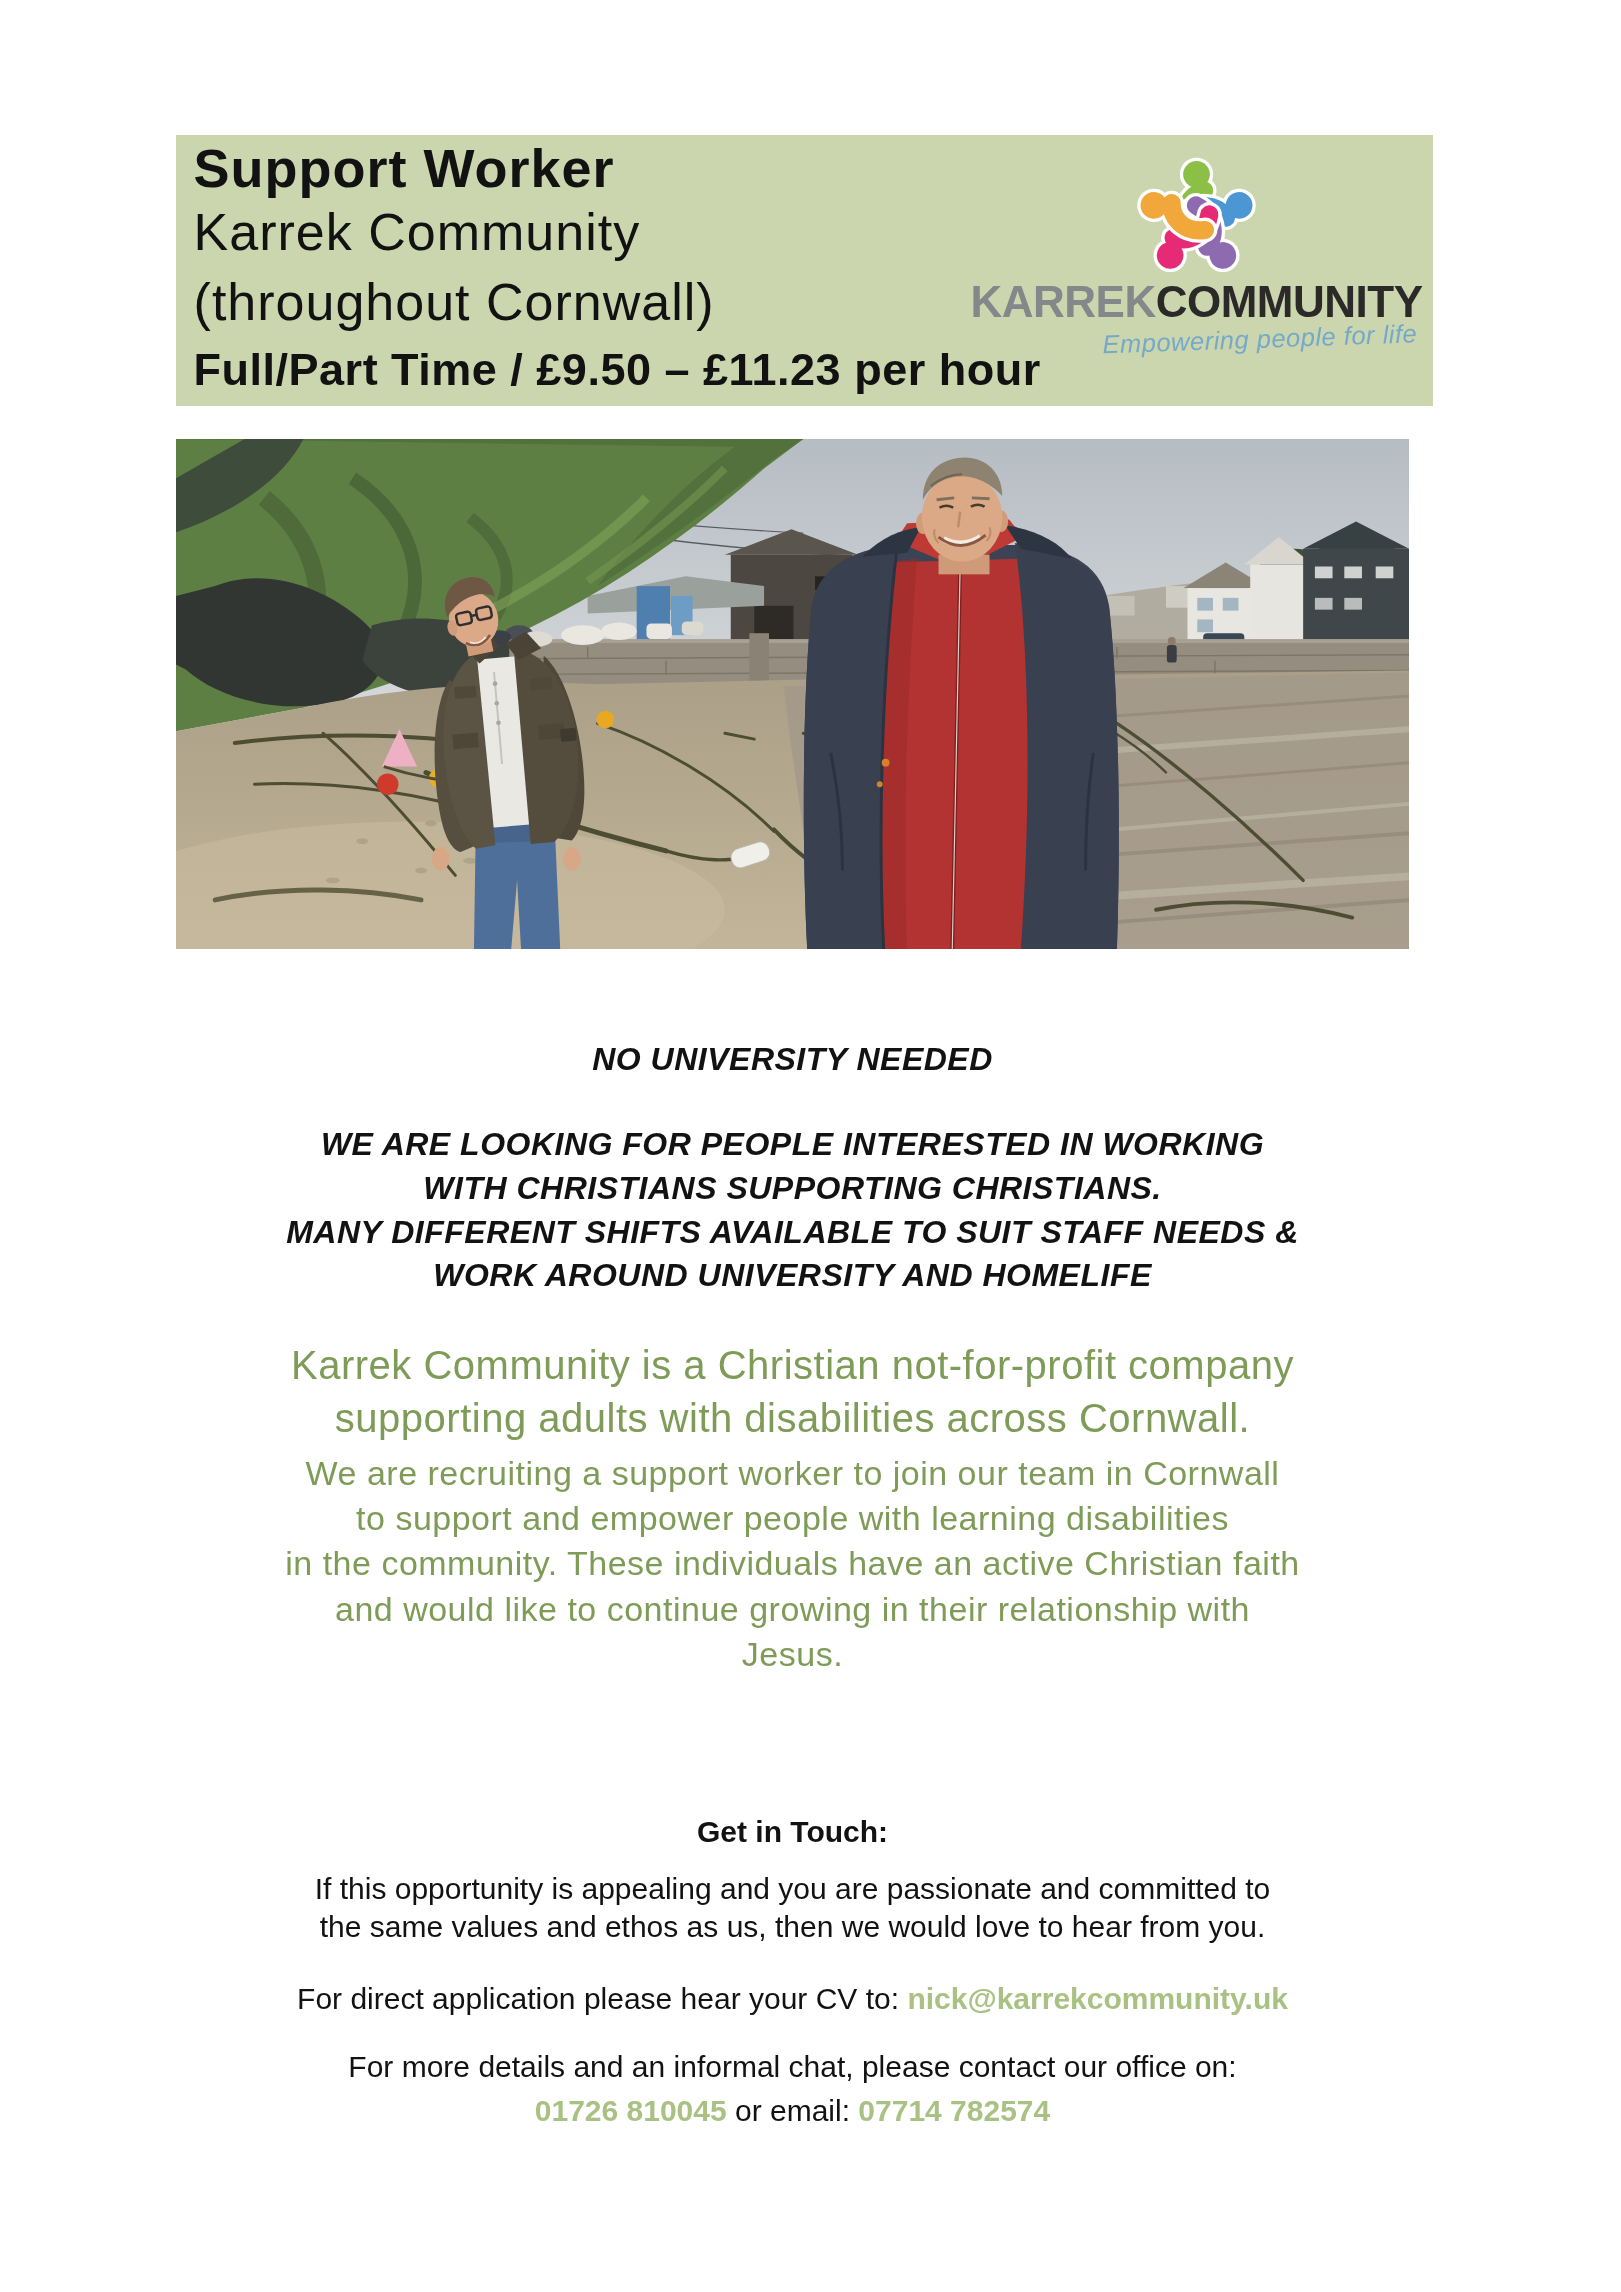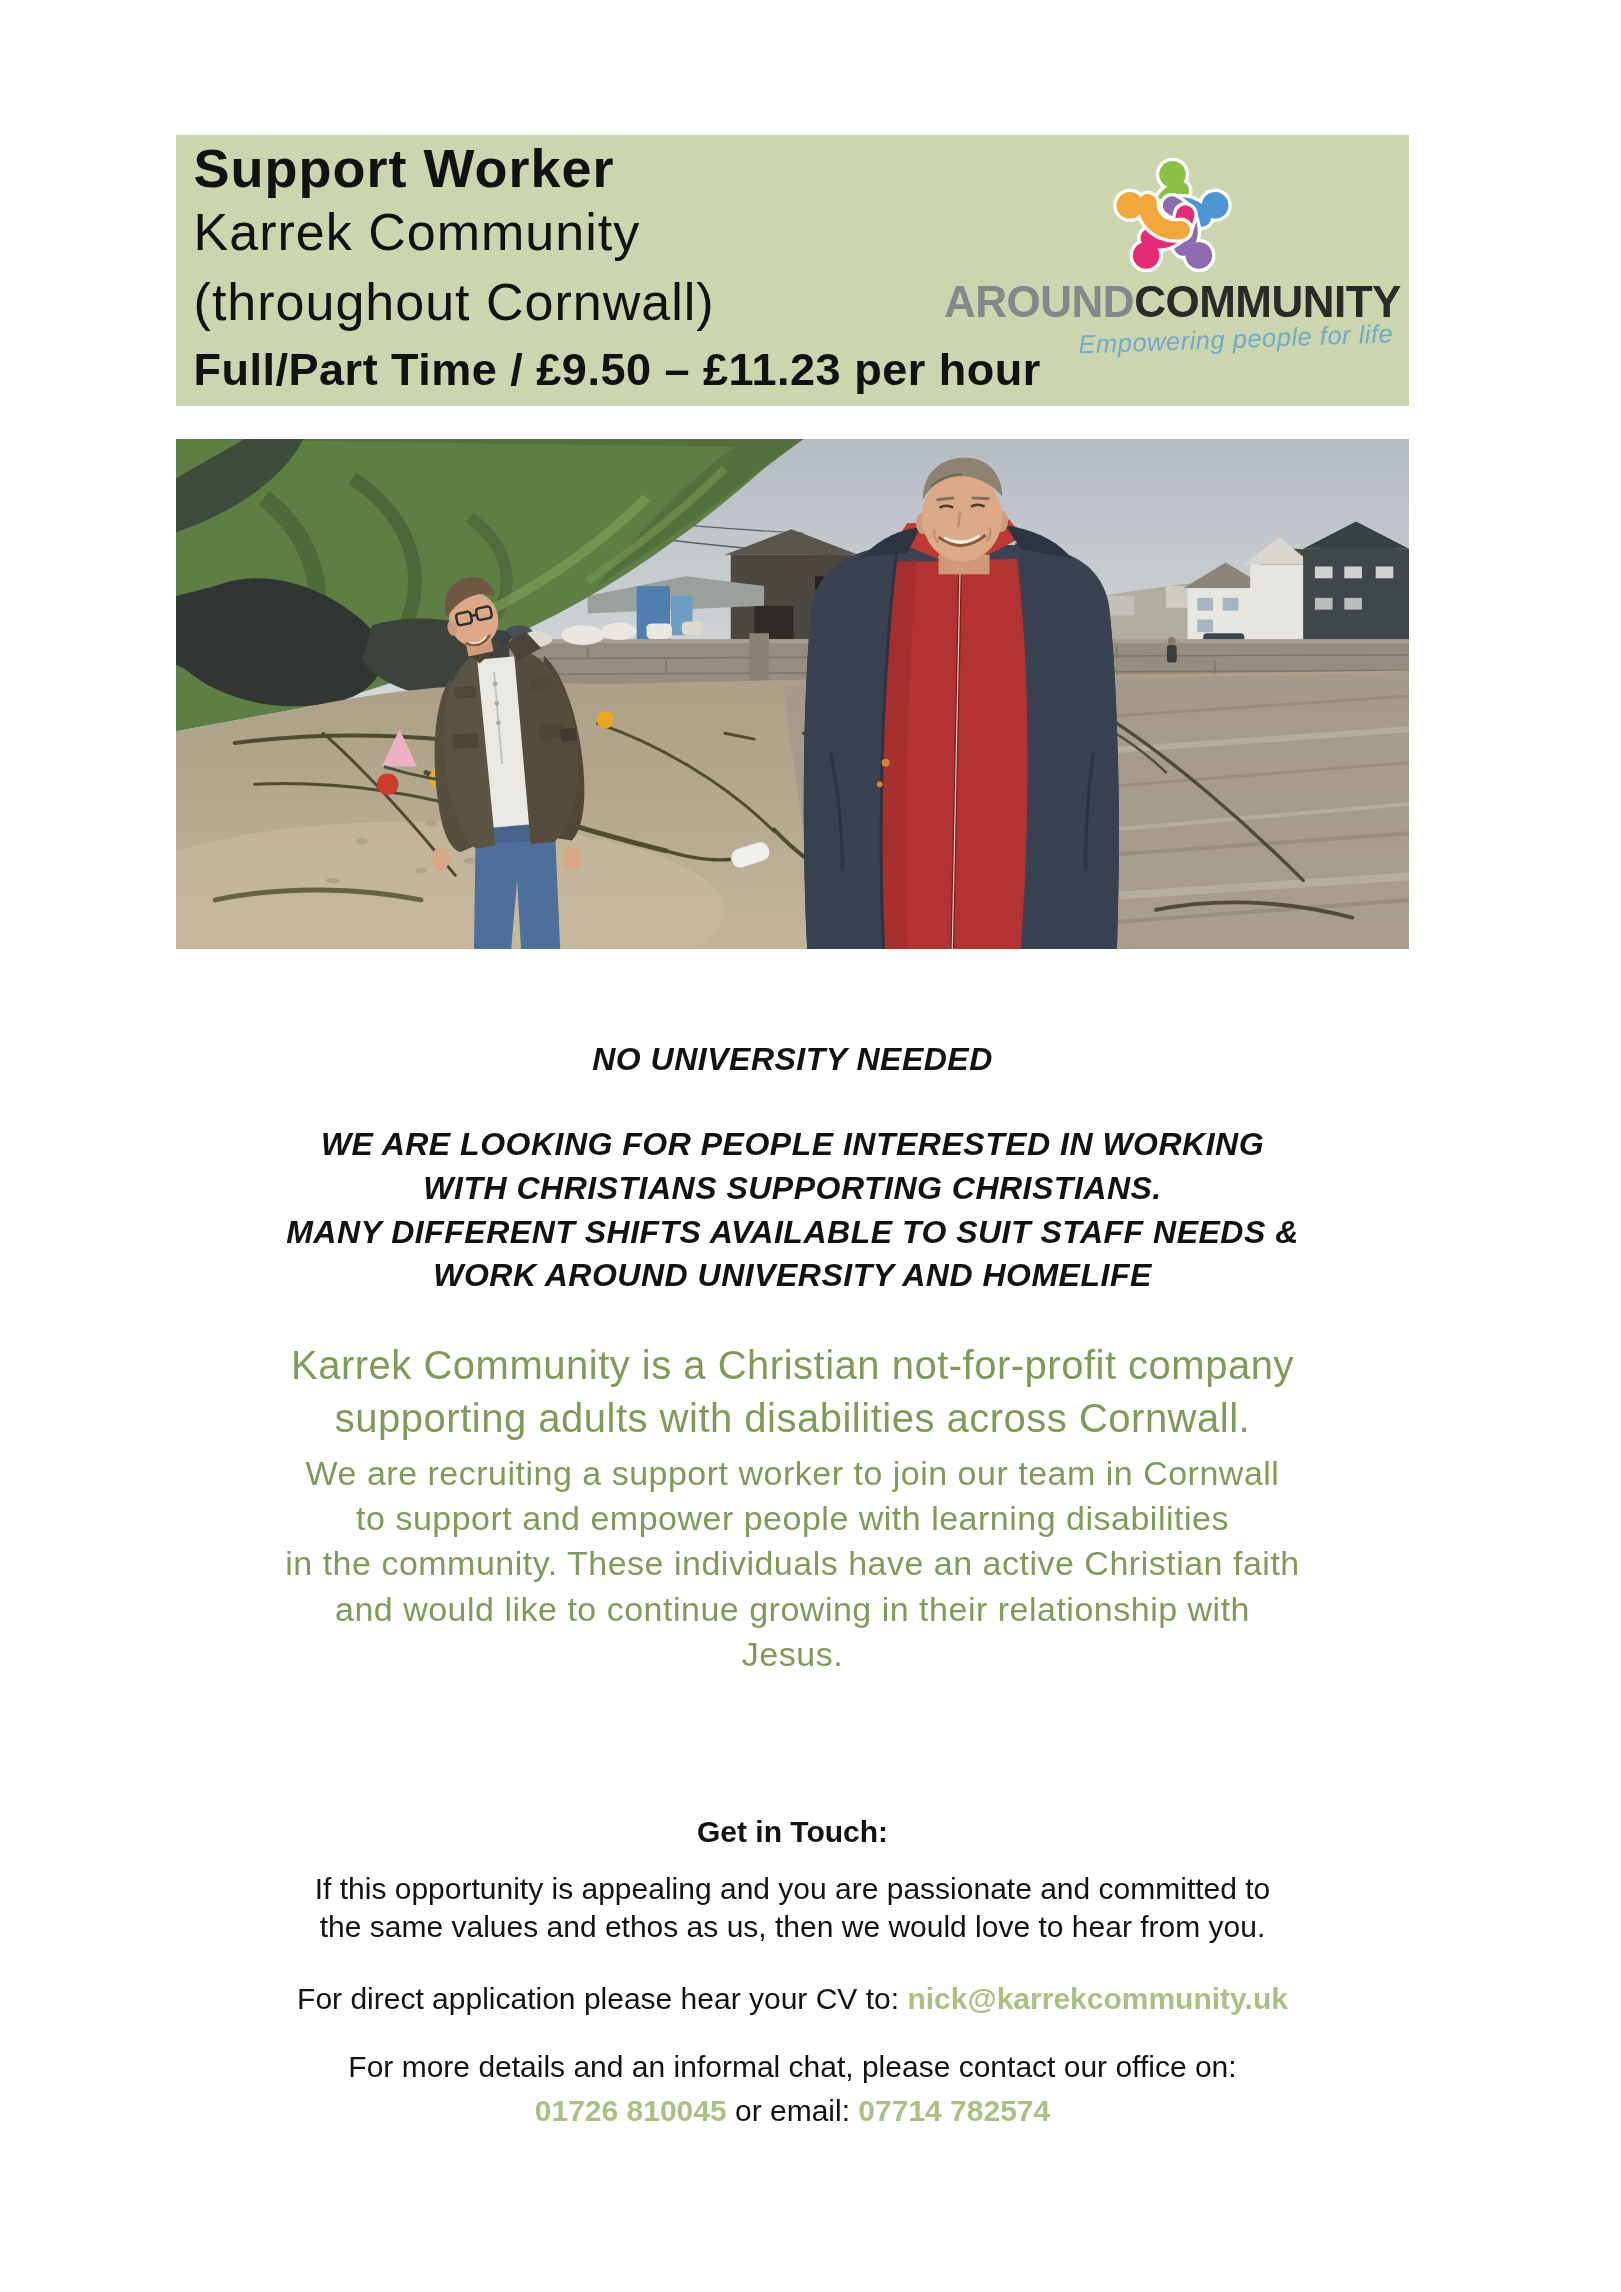--- a/index.html
+++ b/index.html
@@ -3,21 +3,21 @@
 <meta charset="utf-8">
 <style>
   :root{
     --header-bg:#ccd6ae; --ink:#121212; --green-text:#7e9b57; --green-highlight:#a9c183;
     --karrek-gray:#85878a; --community-black:#2b2a28; --tagline-blue:#74aac8;
   }
   html,body{margin:0;padding:0;background:#ffffff;}
   .page{position:relative;width:1621px;height:2293px;background:#ffffff;overflow:hidden;
         font-family:"Liberation Sans", sans-serif;color:var(--ink);}
   
-  .banner{position:absolute;left:176px;top:135px;width:1233px;height:271px;background:var(--header-bg,#ccd6ae);}
+  .banner{position:absolute;left:176px;top:135px;width:1233px;height:271px;background:var(--header-bg,#ccd6ae);padding-left:24px;}
   .banner-copy{position:absolute;left:17.6px;top:3.9px;}
   .job-title{margin:0;font-size:54px;font-weight:700;line-height:1.1;letter-spacing:1px;}
   .banner-line{font-size:52px;font-weight:400;line-height:1.34;letter-spacing:1px;}
   .banner-terms{font-size:45px;font-weight:700;line-height:1.25;margin-top:3.9px;letter-spacing:0.5px;}
   
   .logo{position:absolute;top:5.9px;right:2px;width:469px;text-align:center;}
   .logo-mark{display:block;margin:0 auto;}
   .logo-wordmark{font-weight:700;font-size:44px;line-height:1;letter-spacing:-0.5px;white-space:nowrap;margin-top:-3.9px;}
   .wm-karrek{color:var(--karrek-gray,#85878a);}
   .wm-community{color:var(--community-black,#2b2a28);}
@@ -82,21 +82,21 @@
           </g>
           <g transform="rotate(288)">
             <circle cx="0" cy="-47" r="17.5" fill="#ffffff"></circle>
             <path d="M 8,-30 C -9,-25 -17,-6 -8,12" stroke="#ffffff" stroke-width="26" fill="none" stroke-linecap="round"></path>
             <circle class="fig-fill" cx="0" cy="-47" r="14" fill="#f2a73b"></circle>
             <path class="fig-stroke" d="M 8,-30 C -9,-25 -17,-6 -8,12" stroke="#f2a73b" stroke-width="19" fill="none" stroke-linecap="round"></path>
           </g>
         </g>
       </svg>
       <div class="logo-wordmark">
-        <span class="wm-karrek">AROUND</span><span class="wm-community">COMMUNITY</span>
+        <span class="wm-karrek">KARREK</span><span class="wm-community">COMMUNITY</span>
       </div>
       <div class="logo-tagline">Empowering people for life</div>
     </div>
   </header>
 
   <figure class="photo">
     <svg viewBox="0 0 1258 520" preserveAspectRatio="none" aria-hidden="true">
       <defs>
         <linearGradient id="sky" x1="0" y1="0" x2="0" y2="1">
           <stop offset="0" stop-color="#b5bcc3"></stop>

